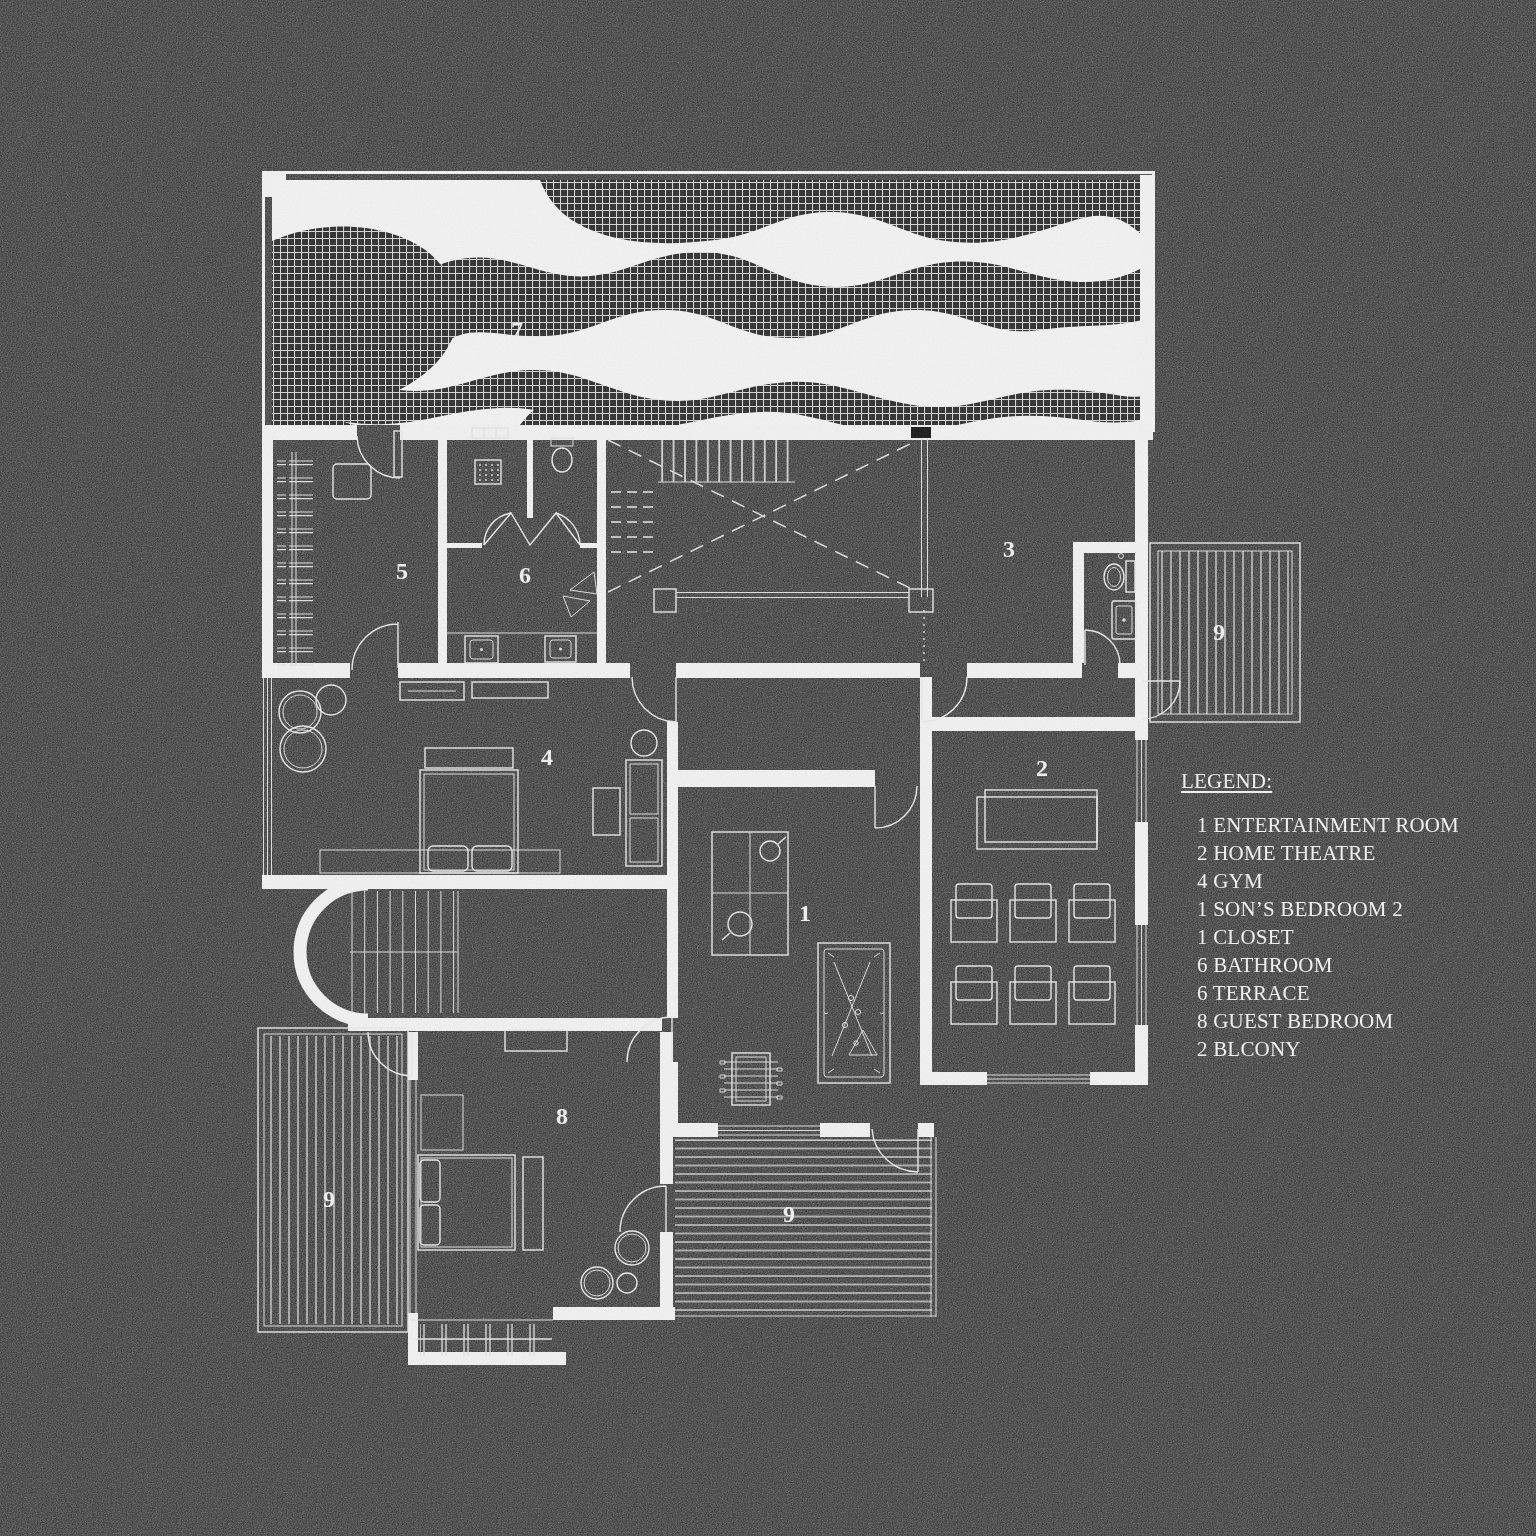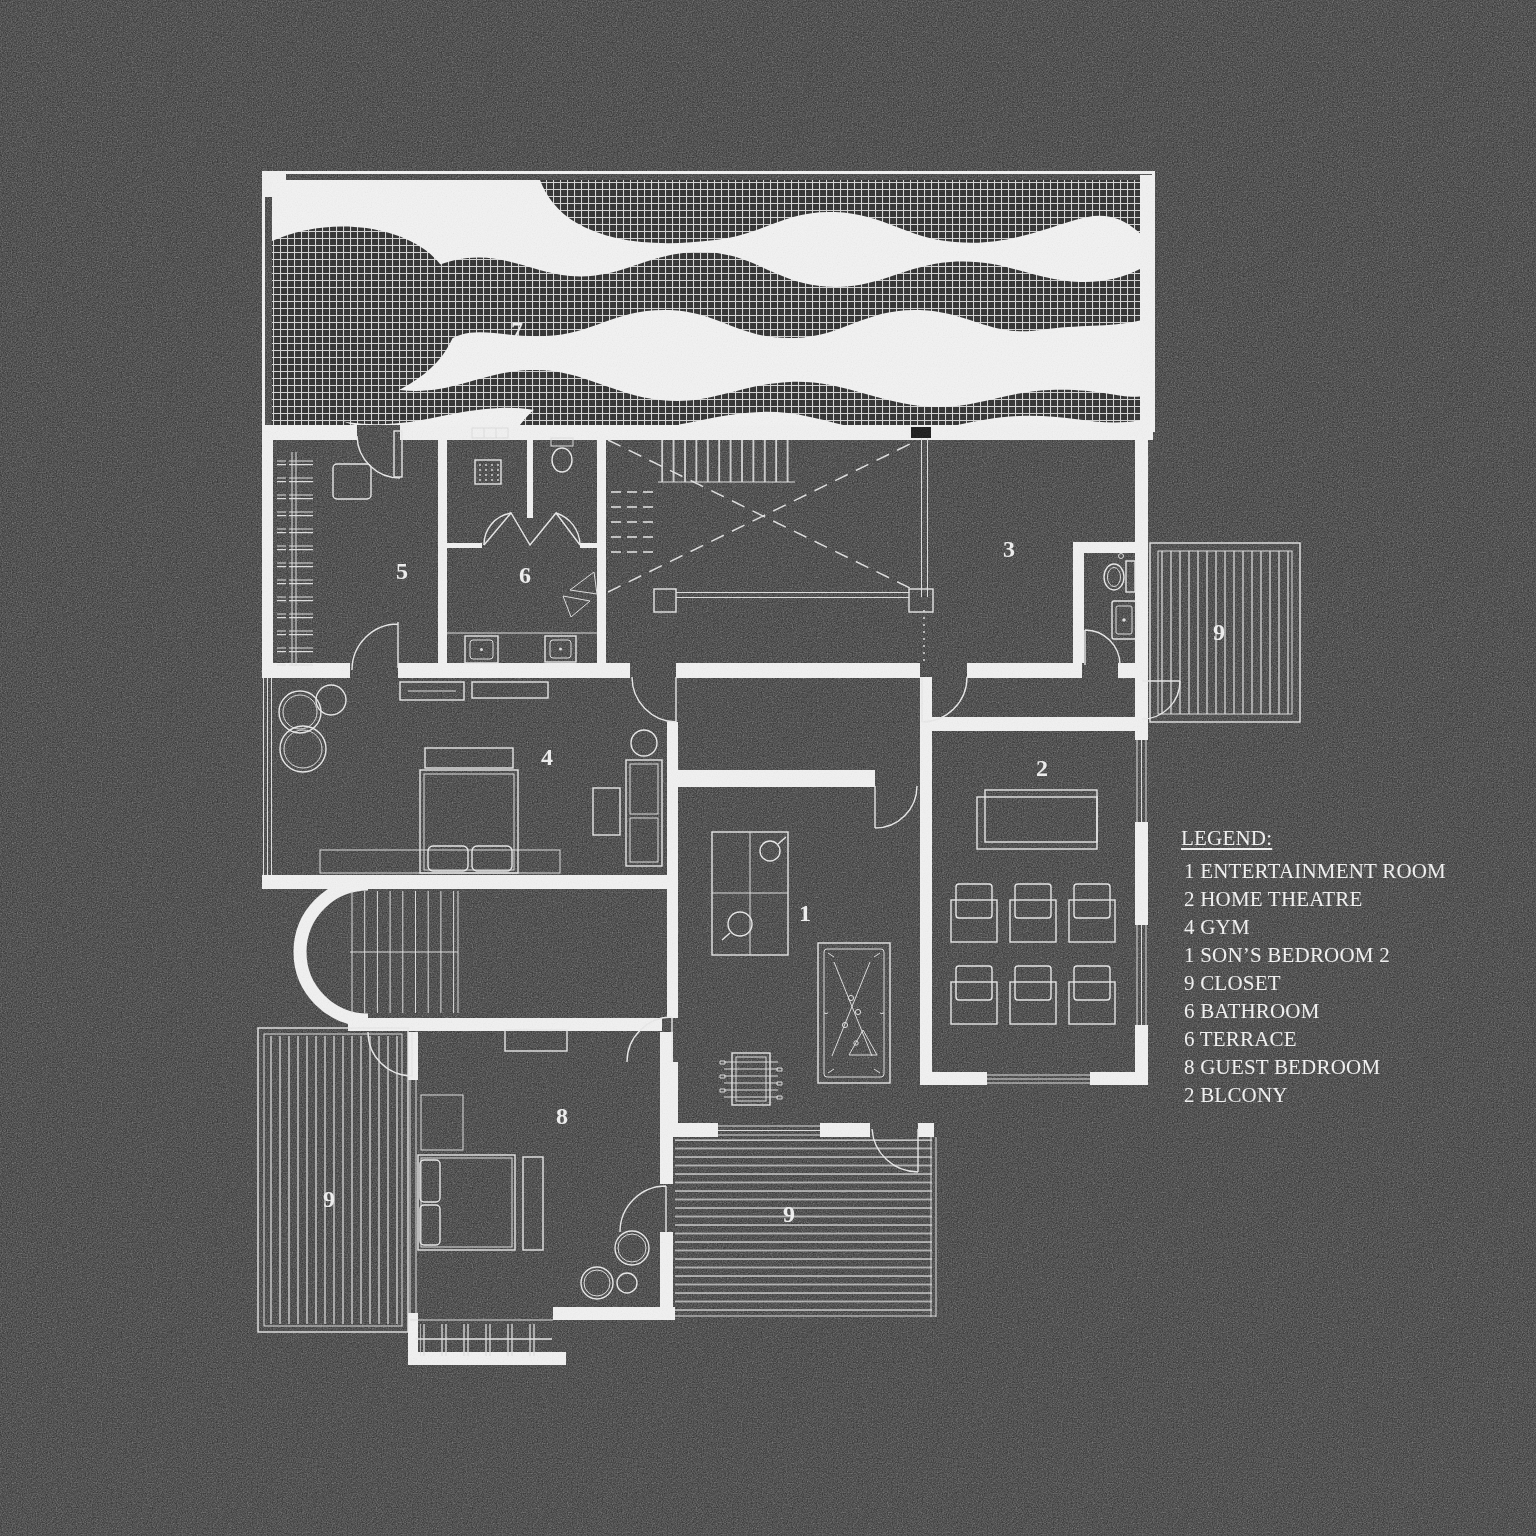--- a/index.html
+++ b/index.html
@@ -9,24 +9,24 @@
   
   .w   { fill:#f2f2f2; }
   .ln  { stroke:#e9e9e9; stroke-width:1.4; fill:none; }
   .ln2 { stroke:#dedede; stroke-width:1;   fill:none; }
   .thick { stroke:#f2f2f2; stroke-width:13; fill:none; }
   .dash  { stroke:#e0e0e0; stroke-width:1.5; fill:none; stroke-dasharray:14 9; }
   .dot   { stroke:#dcdcdc; stroke-width:1.5; fill:none; stroke-dasharray:2 5; }
   .lbl { fill:#f0f0f0; font-family:"Liberation Serif","DejaVu Serif",serif;
          font-size:24px; font-weight:600; }
   
-  .legend{position:absolute;left:1181px;top:824px;width:330px;color:#efefef;
+  .legend{position:absolute;left:1181px;top:767px;width:330px;color:#efefef;
           font-size:21px;line-height:28px;letter-spacing:.2px;}
   .legend-title{text-decoration:underline;text-underline-offset:3px;margin-bottom:5px;}
-  .legend-items{list-style:none;margin:3px;padding:0;}
+  .legend-items{list-style:none;margin:16px;padding:0;}
 </style>
 </head>
 <body>
 
 <div class="stage">
 <svg width="1536" height="1536" viewBox="0 0 1536 1536">
   <defs>
     <filter id="grain" x="0" y="0" width="100%" height="100%">
       <feTurbulence type="fractalNoise" baseFrequency="0.8" numOctaves="2" stitchTiles="stitch"></feTurbulence>
       <feColorMatrix type="saturate" values="0"></feColorMatrix>
@@ -338,20 +338,20 @@
   <rect x="0" y="0" width="1536" height="1536" filter="url(#grain)" opacity="0.14" pointer-events="none"></rect>
 </svg>
 
 <div class="legend">
   <div class="legend-title">LEGEND:</div>
   <ul class="legend-items">
         <li>1 ENTERTAINMENT ROOM</li>
         <li>2 HOME THEATRE</li>
         <li>4 GYM</li>
         <li>1 SON’S BEDROOM 2</li>
-        <li>9 CLOSET</li>
+        <li>1 CLOSET</li>
         <li>6 BATHROOM</li>
         <li>6 TERRACE</li>
         <li>8 GUEST BEDROOM</li>
         <li>2 BLCONY</li>
       </ul>
 </div>
 </div>
 
 </body></html>

